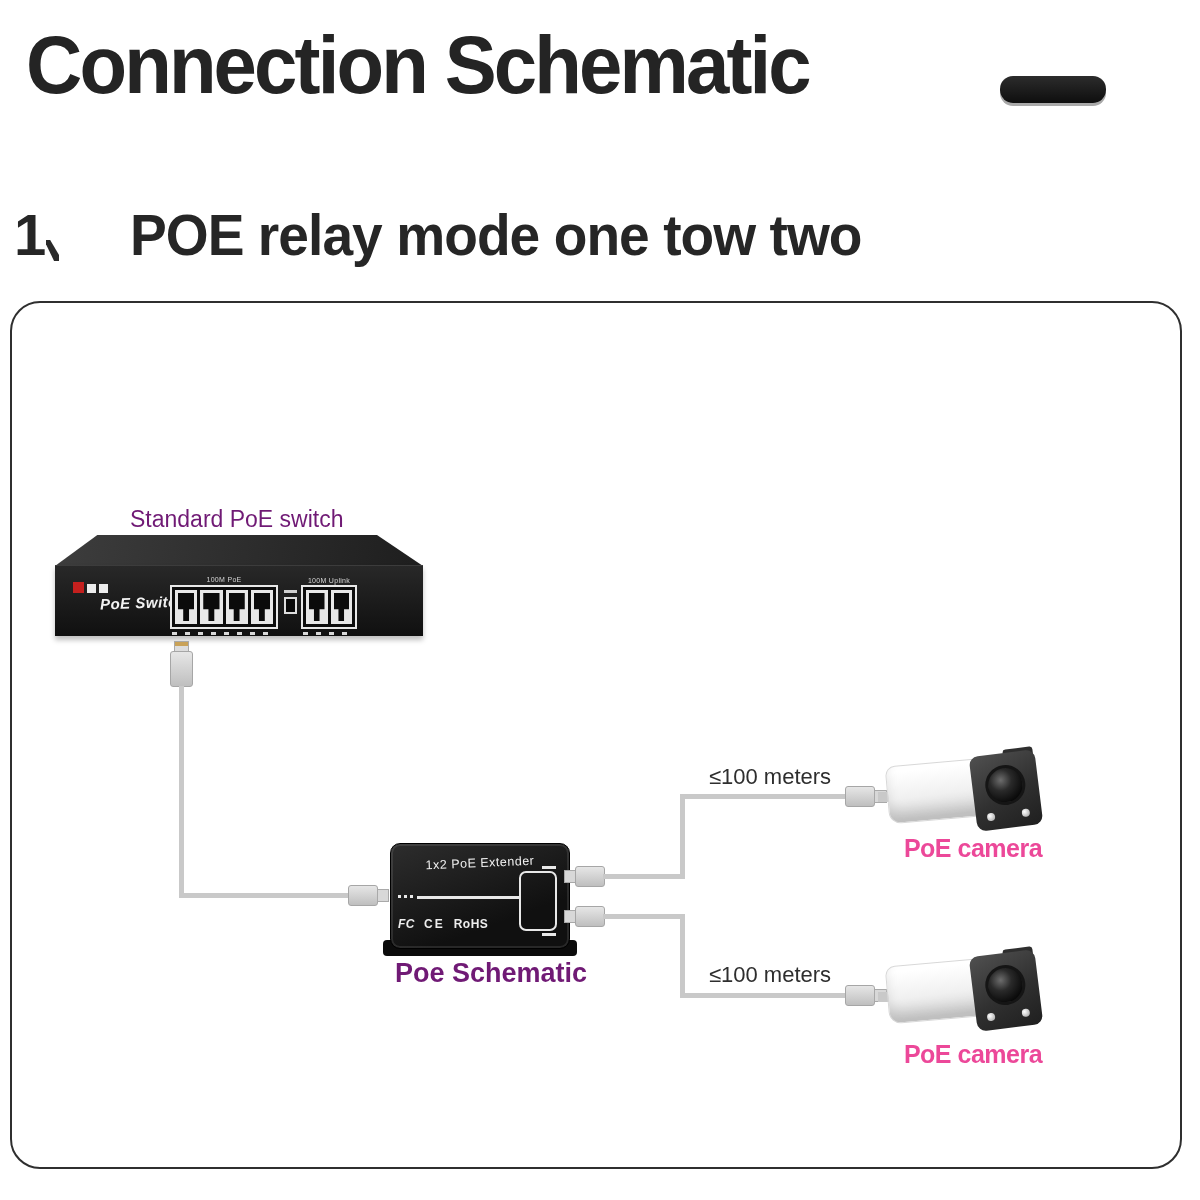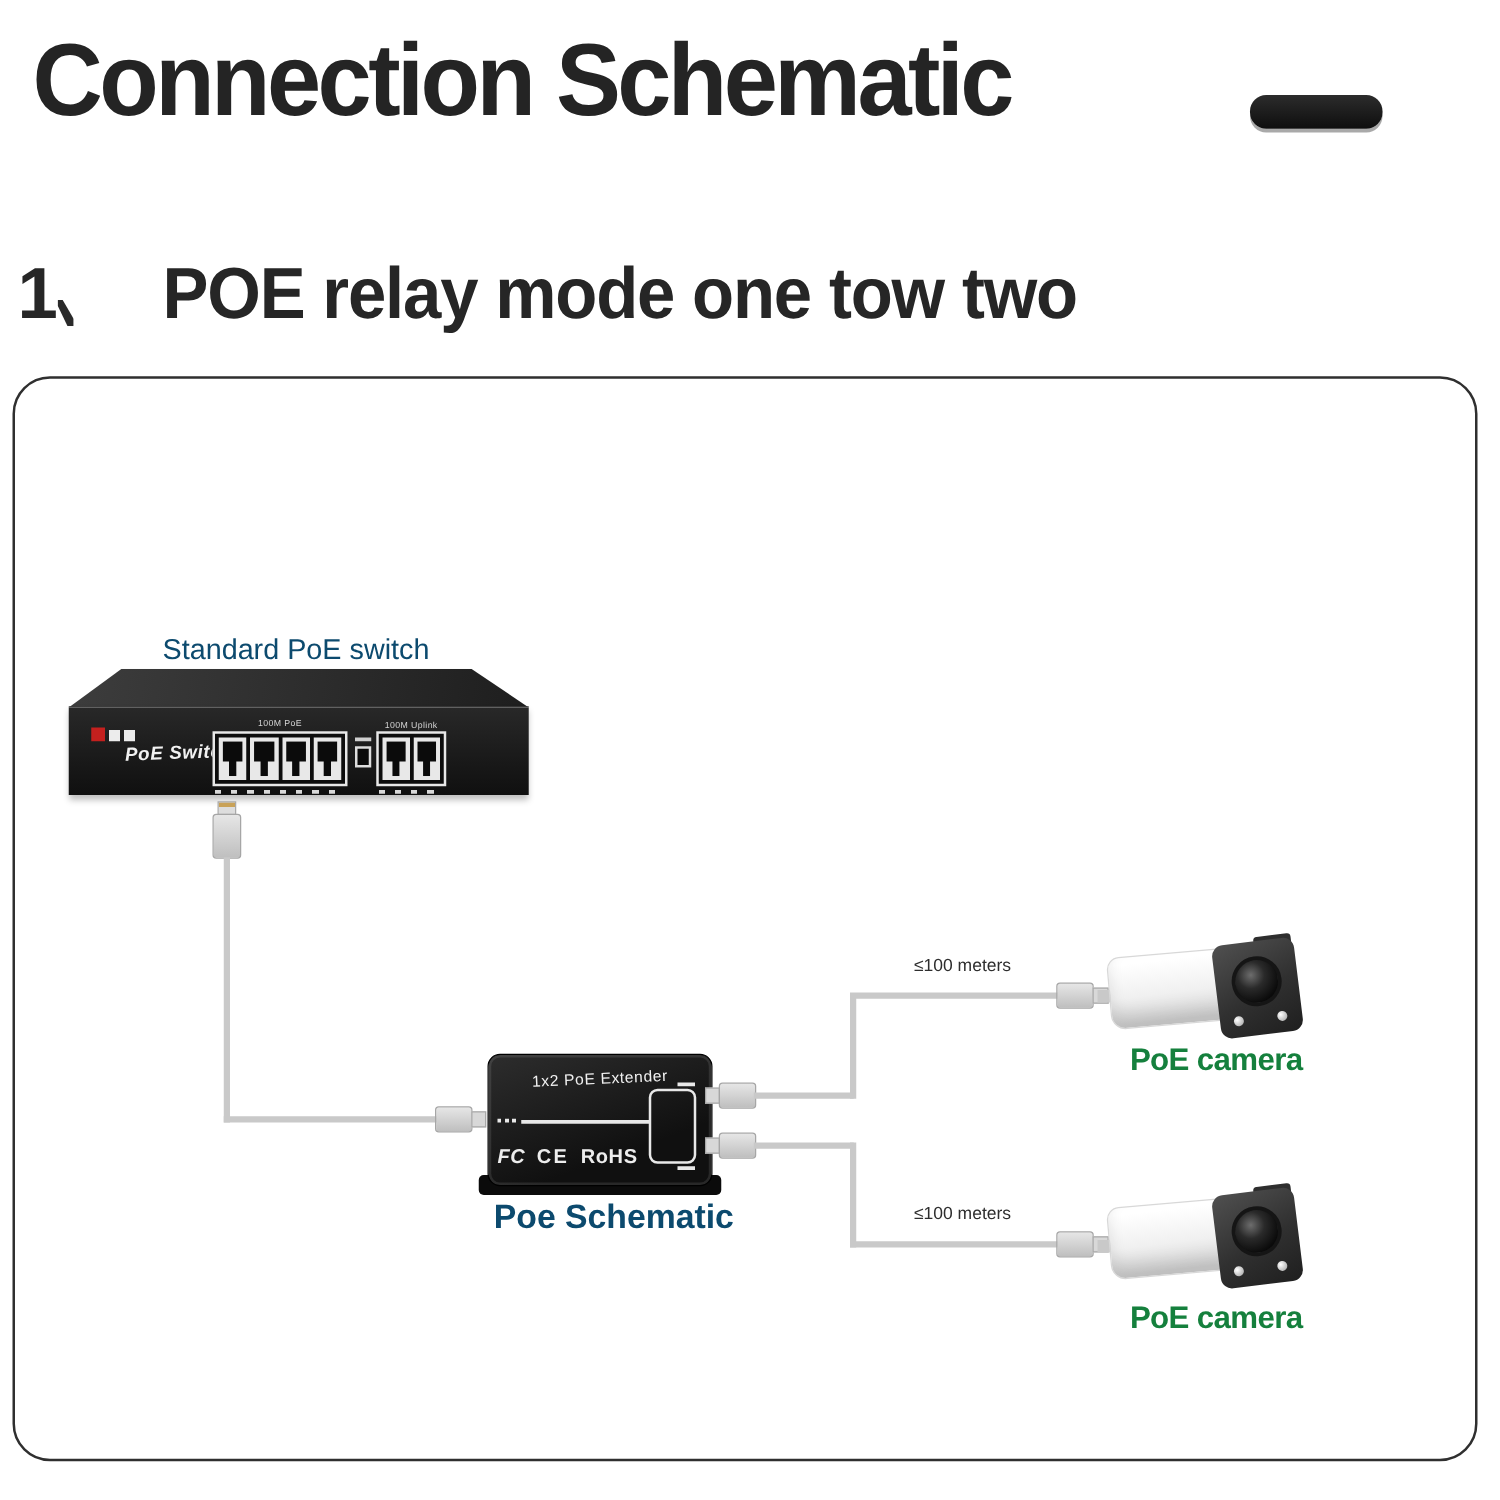--- a/index.html
+++ b/index.html
@@ -33,21 +33,21 @@
     letter-spacing:-1px; color:#262626; line-height:1; transform:scaleX(.95);
     transform-origin:left top; white-space:nowrap;
   }
 
   
   .frame {
     position:absolute; left:10px; top:301px; width:1172px; height:868px;
     border:2px solid #2f2f2f; border-radius:30px; box-sizing:border-box;
   }
 
-  .caption { position:absolute; color:#0c4a6e; white-space:nowrap; }
+  .caption { position:absolute; color:#701a75; white-space:nowrap; }
 
   
   .cable { position:absolute; background:#c9c9c9; }
   .rj-boot { position:absolute; background:linear-gradient(180deg,#e6e6e6,#bfbfbf);
              border:1px solid #a6a6a6; border-radius:3px; box-sizing:border-box; }
   .rj-tip  { position:absolute; background:#d8d8d8; border:1px solid #a9a9a9; box-sizing:border-box; }
   .rj-tip.gold { background:linear-gradient(180deg,#c9a258 0 42%,#dddddd 42%); }
 
   
   .sw-top {
@@ -97,21 +97,21 @@
     position:absolute; left:390px; top:856px; width:180px; text-align:center;
     font-size:12.5px; color:#f0f0f0; transform:rotate(-2.5deg); letter-spacing:.5px; white-space:nowrap;
   }
   .rep-dots { position:absolute; left:398px; top:895px; width:16px; height:3px;
     background:repeating-linear-gradient(90deg,#e8e8e8 0 3px,transparent 3px 6px); }
   .rep-line { position:absolute; left:417px; top:896px; width:103px; height:2.5px; background:#e8e8e8; }
   .rep-port-outline { position:absolute; left:519px; top:871px; width:38px; height:60px;
     border:2.5px solid #e8e8e8; border-radius:7px; box-sizing:border-box; }
   .rep-dash { position:absolute; width:14px; height:3px; background:#e8e8e8; }
   .rep-certs {
-    position:absolute; left:398px; top:917px; font-size:16px; font-weight:bold; color:#ededed;
+    position:absolute; left:398px; top:917px; font-size:12px; font-weight:bold; color:#ededed;
     letter-spacing:.5px; white-space:nowrap;
   }
   .rep-certs .fcc { font-style:italic; margin-right:9px; }
   .rep-certs .ce  { letter-spacing:2px; margin-right:9px; }
 
   
   .camera { position:absolute; width:165px; height:85px; }
   .cam-stub { position:absolute; left:-7px; top:44px; width:15px; height:10px; background:#c9c9c9; }
   .cam-body {
     position:absolute; left:2px; top:14px; width:102px; height:58px;
@@ -128,23 +128,23 @@
   }
   .cam-lens {
     position:absolute; left:13px; top:12px; width:40px; height:40px; border-radius:50%;
     background:radial-gradient(circle at 38% 34%,#6d6d6d 0%,#2a2a2a 35%,#0a0a0a 75%);
     border:3px solid #151515; box-sizing:border-box;
   }
   .cam-led { position:absolute; width:8px; height:8px; border-radius:50%; bottom:9px;
     background:radial-gradient(circle at 35% 35%,#ffffff,#9b9b9b); }
   .led-a { left:11px; } .led-b { left:46px; }
 
-  .distance { position:absolute; font-size:14px; color:#2e2e2e; width:150px; text-align:center; white-space:nowrap; }
+  .distance { position:absolute; font-size:22px; color:#2e2e2e; width:150px; text-align:center; white-space:nowrap; }
   .cam-caption { position:absolute; width:170px; text-align:center; font-size:25px; font-weight:bold;
-    letter-spacing:-.5px; color:#15803d; }
+    letter-spacing:-.5px; color:#ec4899; }
 </style>
 </head>
 <body>
 
 <div class="page">
 
   <h1 class="page-title">Connection Schematic</h1>
   <div class="pill"></div>
 
   <span class="sec-num">1</span>

